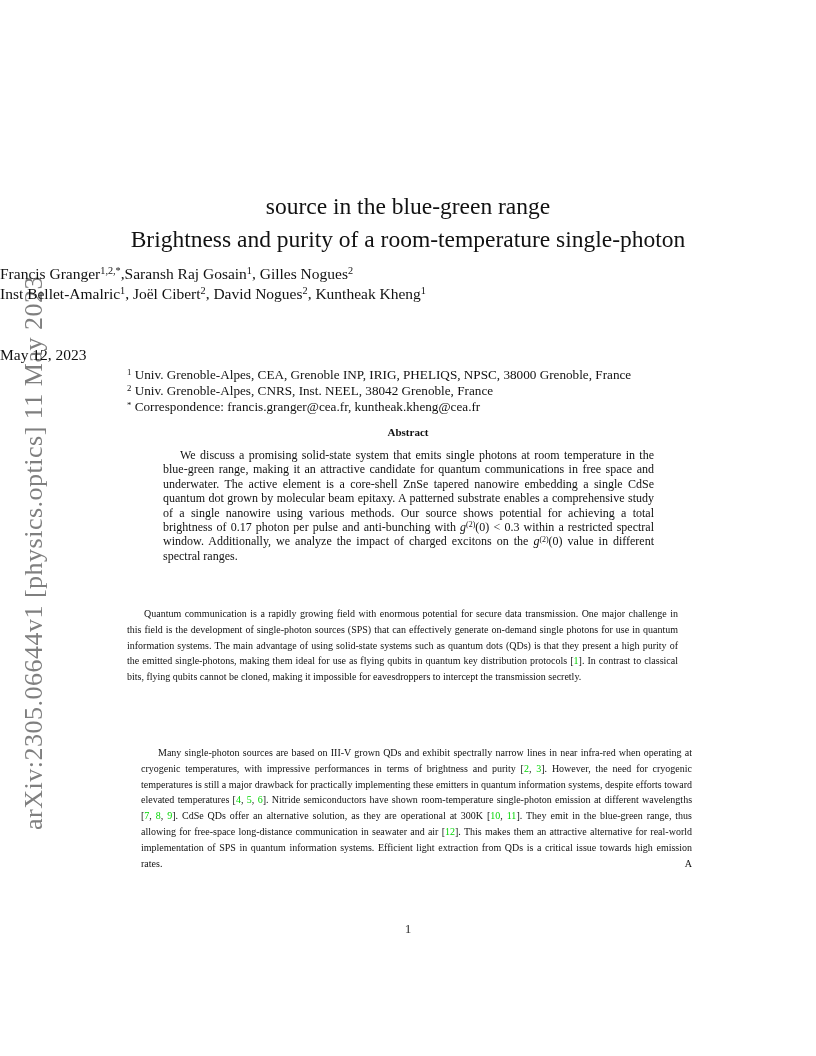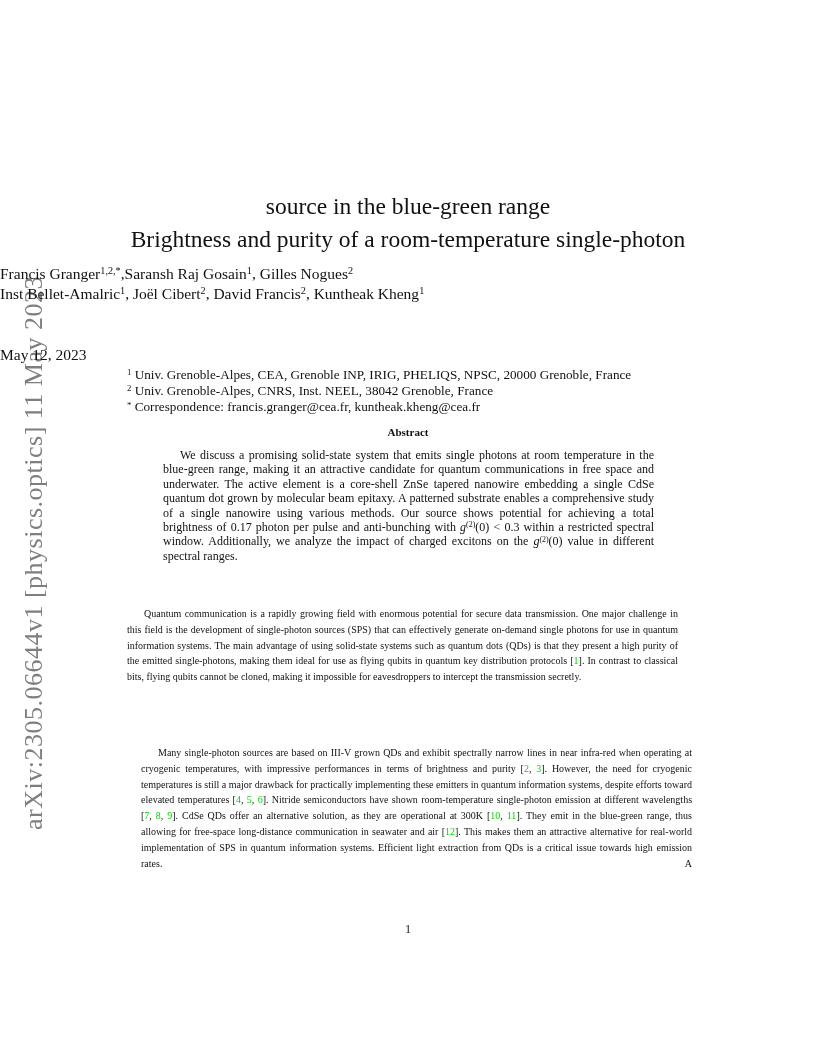--- a/index.html
+++ b/index.html
@@ -82,27 +82,27 @@
 
   <div class="stamp">arXiv:2305.06644v1  [physics.optics]  11 May 2023</div>
 
   <div class="title">
     <div>source in the blue-green range</div>
     <div>Brightness and purity of a room-temperature single-photon</div>
   </div>
 
   <div class="authors">
     <div><span>Francis Granger</span><sup class="seg-sup">1,2,*</sup><span>,Saransh Raj Gosain</span><sup class="seg-sup">1</sup><span>, Gilles Nogues</span><sup class="seg-sup">2</sup></div>
-    <div><span>Inst Bellet-Amalric</span><sup class="seg-sup">1</sup><span>, Joël Cibert</span><sup class="seg-sup">2</sup><span>, David Francis</span><sup class="seg-sup">2</sup><span>, Kuntheak Kheng</span><sup class="seg-sup">1</sup></div>
+    <div><span>Inst Bellet-Amalric</span><sup class="seg-sup">1</sup><span>, Joël Cibert</span><sup class="seg-sup">2</sup><span>, David Nogues</span><sup class="seg-sup">2</sup><span>, Kuntheak Kheng</span><sup class="seg-sup">1</sup></div>
   </div>
 
   <div class="date">May 12, 2023</div>
 
   <div class="affiliations">
-    <div><sup class="seg-sup">1</sup><span> Univ. Grenoble-Alpes, CEA, Grenoble INP, IRIG, PHELIQS, NPSC, 20000 Grenoble, France</span></div>
+    <div><sup class="seg-sup">1</sup><span> Univ. Grenoble-Alpes, CEA, Grenoble INP, IRIG, PHELIQS, NPSC, 38000 Grenoble, France</span></div>
     <div><sup class="seg-sup">2</sup><span> Univ. Grenoble-Alpes, CNRS, Inst. NEEL, 38042 Grenoble, France</span></div>
     <div><sup class="seg-sup">*</sup><span> Correspondence: francis.granger@cea.fr, kuntheak.kheng@cea.fr</span></div>
   </div>
 
   <div class="abstract-heading">Abstract</div>
 
   <div class="abstract-body"><span>We discuss a promising solid-state system that emits single photons at room temperature in the blue-green range, making it an attractive candidate for quantum communications in free space and underwater. The active element is a core-shell ZnSe tapered nanowire embedding a single CdSe quantum dot grown by molecular beam epitaxy. A patterned substrate enables a comprehensive study of a single nanowire using various methods. Our source shows potential for achieving a total brightness of 0.17 photon per pulse and anti-bunching with </span><span class="seg-i">g</span><sup class="seg-sup">(2)</sup><span>(0) &lt; 0.3 within a restricted spectral window. Additionally, we analyze the impact of charged excitons on the </span><span class="seg-i">g</span><sup class="seg-sup">(2)</sup><span>(0) value in different spectral ranges.</span></div>
 
   <div class="para para-1"><span>Quantum communication is a rapidly growing field with enormous potential for secure data transmission. One major challenge in this field is the development of single-photon sources (SPS) that can effectively generate on-demand single photons for use in quantum information systems. The main advantage of using solid-state systems such as quantum dots (QDs) is that they present a high purity of the emitted single-photons, making them ideal for use as flying qubits in quantum key distribution protocols [</span><span class="seg-cite">1</span><span>]. In contrast to classical bits, flying qubits cannot be cloned, making it impossible for eavesdroppers to intercept the transmission secretly.</span></div>
 

